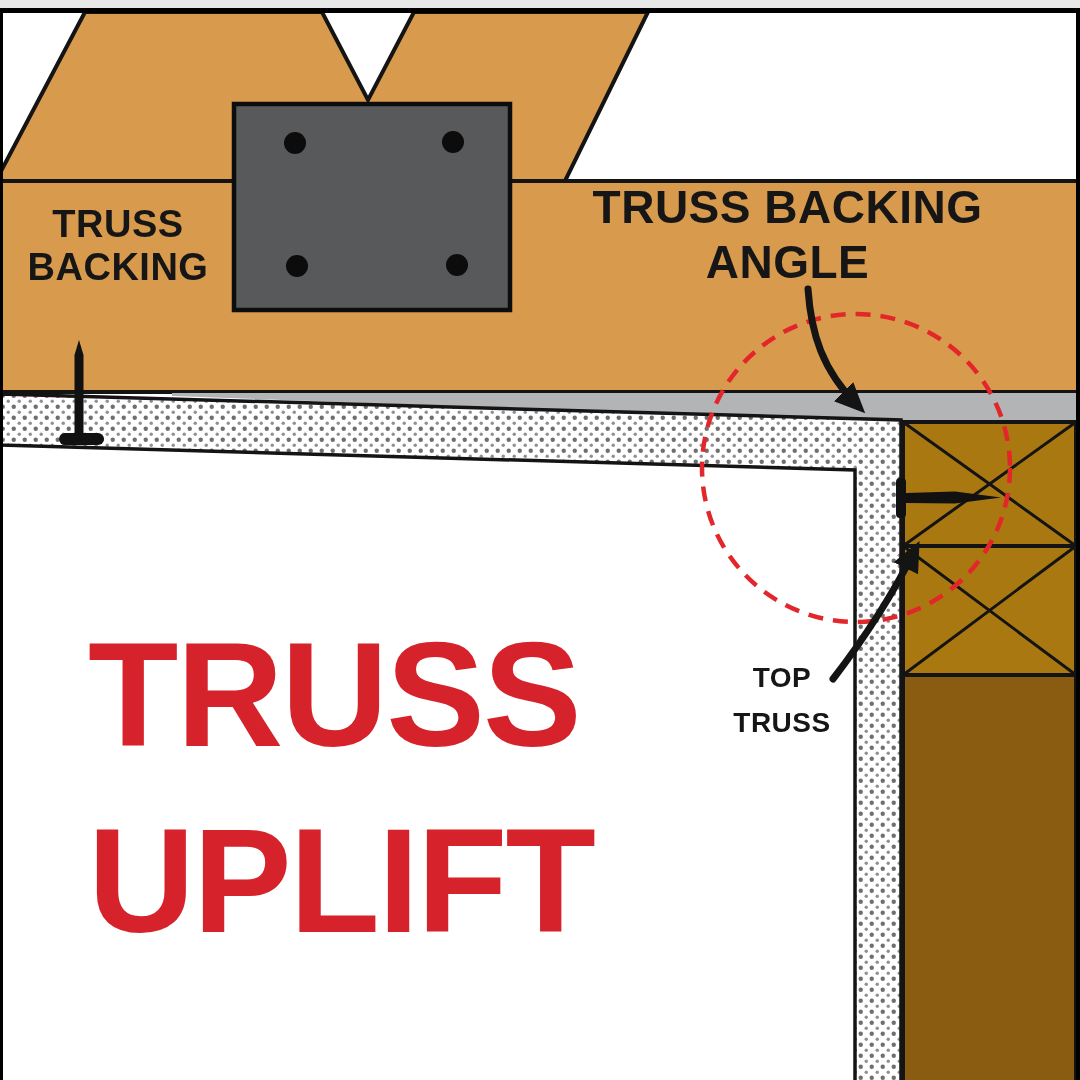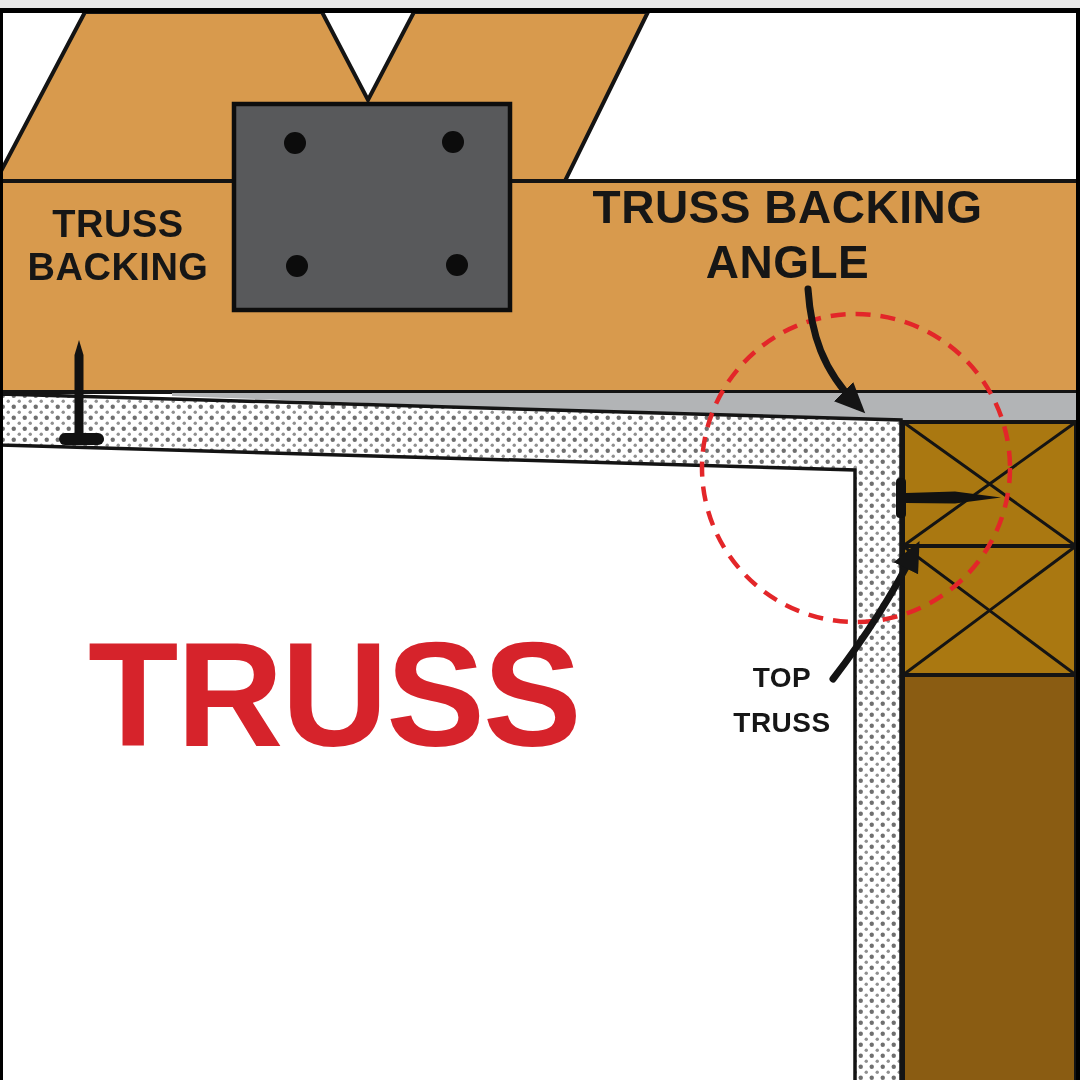--- a/index.html
+++ b/index.html
@@ -104,15 +104,16 @@
     <span class="line">ANGLE</span>
   </div>
 
   <div class="label label-top-plate">
     <span class="line">TOP</span>
     <span class="line">TRUSS</span>
   </div>
 
   <div class="headline">
     <span class="line">TRUSS</span>
+    <span class="line">UPLIFT</span>
   </div>
 
 </div>
 
 </body></html>

